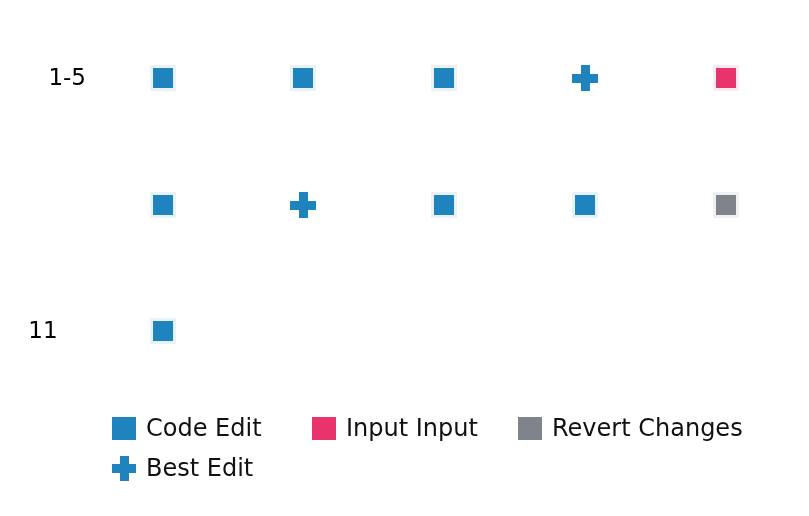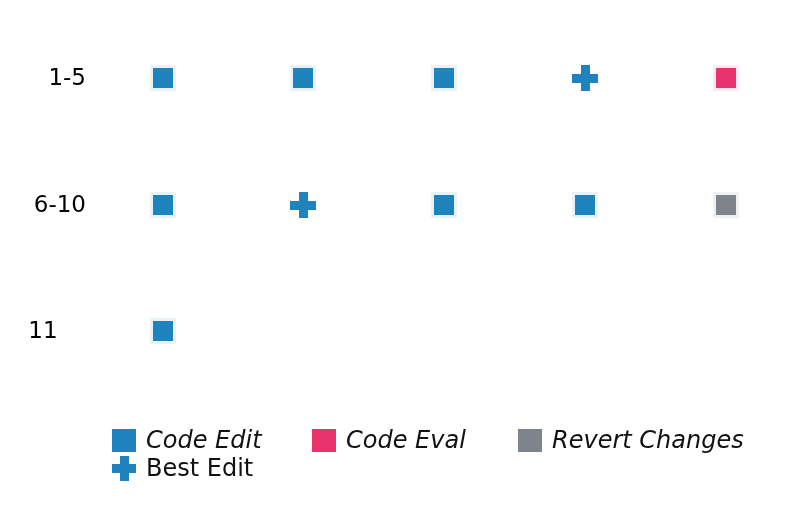--- a/index.html
+++ b/index.html
@@ -162,21 +162,20 @@
       </div>
       <div class="marker plus" style="left: 585px; top: 78px;">
         <div class="halo"></div>
         <div class="bar-h" style="background: rgb(31, 131, 190);"></div>
         <div class="bar-v" style="background: rgb(31, 131, 190);"></div>
       </div>
       <div class="marker square pink" style="left: 726px; top: 78px;">
         <div class="halo"></div>
         <div class="glyph" style="background: rgb(232, 51, 109);"></div>
       </div>
-      <div class="row-label" style="left: 0px; top: 193px;">6-10</div>
       <div class="marker square" style="left: 163px; top: 205px;">
         <div class="halo"></div>
         <div class="glyph" style="background: rgb(31, 131, 190);"></div>
       </div>
       <div class="marker plus" style="left: 303px; top: 205px;">
         <div class="halo"></div>
         <div class="bar-h" style="background: rgb(31, 131, 190);"></div>
         <div class="bar-v" style="background: rgb(31, 131, 190);"></div>
       </div>
       <div class="marker square" style="left: 444px; top: 205px;">
@@ -192,32 +191,32 @@
         <div class="glyph" style="background: rgb(127, 132, 140);"></div>
       </div>
       <div class="row-label" style="left: 0px; top: 319px; text-align: center;">11</div>
       <div class="marker square" style="left: 163px; top: 331px;">
         <div class="halo"></div>
         <div class="glyph" style="background: rgb(31, 131, 190);"></div>
       </div>
     </div>
 
   <div class="legend" id="legend">
-      <div class="legend-row" style="top: 12px; font-style: italic;">
+      <div class="legend-row" style="top: 0px;">
         <div class="legend-entry" style="left: 112px;">
           <div class="legend-swatch">
             <div class="sq" style="background: rgb(31, 131, 190);"></div>
           </div>
           <div class="legend-text">Code Edit</div>
         </div>
         <div class="legend-entry" style="left: 312px;">
           <div class="legend-swatch">
             <div class="sq" style="background: rgb(232, 51, 109);"></div>
           </div>
-          <div class="legend-text">Code Eval</div>
+          <div class="legend-text">Input Input</div>
         </div>
         <div class="legend-entry" style="left: 518px;">
           <div class="legend-swatch">
             <div class="sq" style="background: rgb(127, 132, 140);"></div>
           </div>
           <div class="legend-text">Revert Changes</div>
         </div>
       </div>
       <div class="legend-row" style="top: 40px;">
         <div class="legend-entry" style="left: 112px;">

